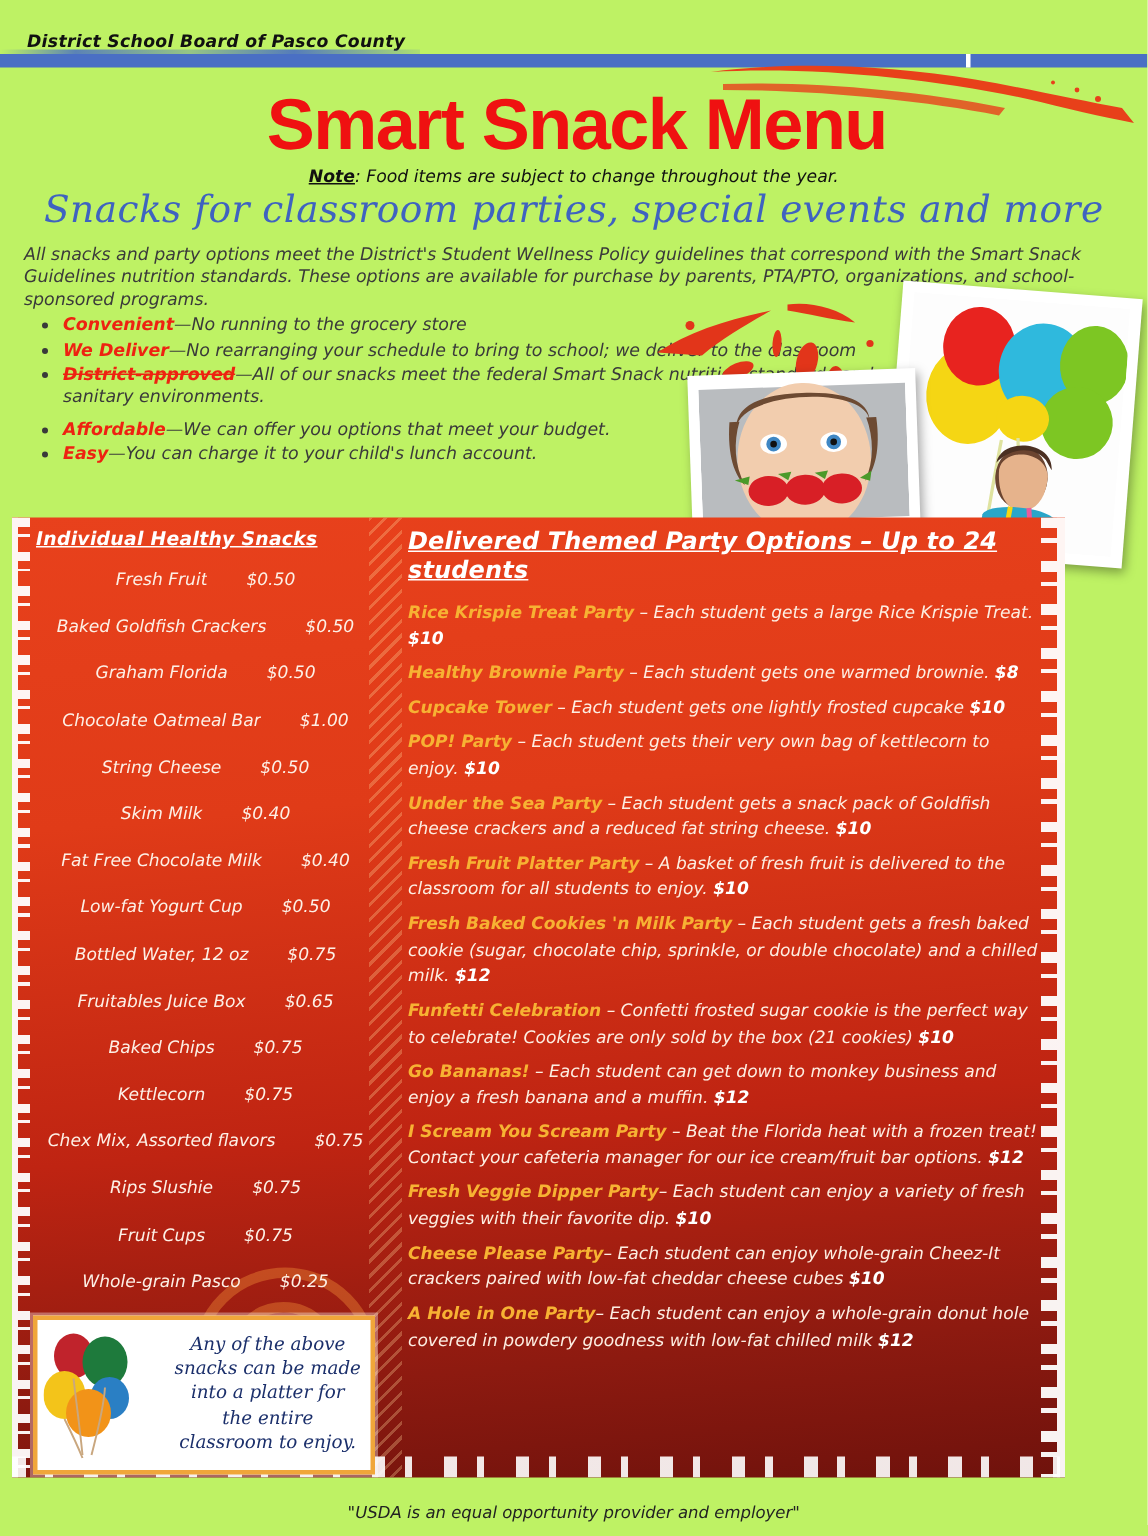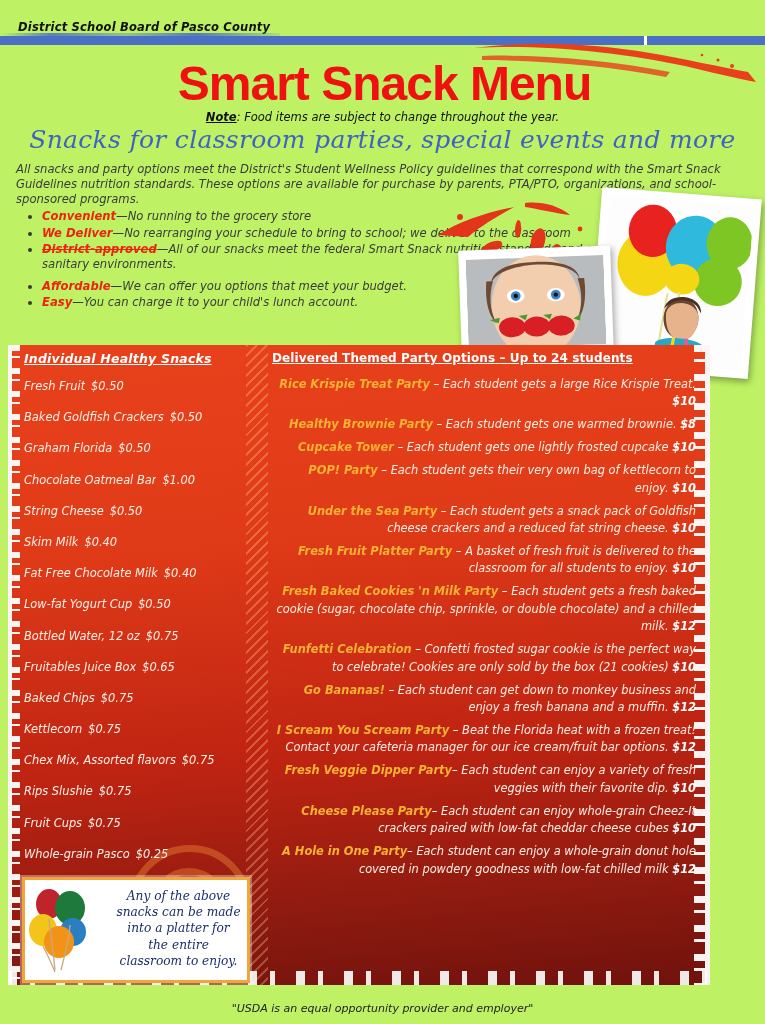--- a/index.html
+++ b/index.html
@@ -110,24 +110,24 @@
   }
 
   
   .col-left{position:absolute;left:14px;top:6px;width:228px;}
   .col-head{
     font-family:"DejaVu Sans", sans-serif;
     font-size:12.5px;font-weight:bold;font-style:italic;color:#ffffff;
     text-decoration:underline;margin:0 0 13px 2px;letter-spacing:.2px;
   }
   .snack-row{
-    display:flex;justify-content:flex-start;align-items:baseline;
+    display:flex;justify-content:center;align-items:baseline;
     font-family:"DejaVu Sans", sans-serif;
     font-size:11.4px;font-style:italic;color:#fdf0e6;
-    margin:0 0 17.2px 2px;white-space:nowrap;
+    margin:0 0 17.2px 2px;white-space:nowrap;gap:20px;
   }
   .snack-row .nm{flex:0 1 auto;overflow:hidden;}
   .snack-row .pr{flex:0 0 auto;margin-left:6px;}
 
   
   .callout{
     position:absolute;left:14px;top:532px;width:222px;height:100px;
     background:#ffffff;border:3px solid #f0a63a;
     box-shadow:0 0 0 2px rgba(255,255,255,.35);
   }
@@ -135,27 +135,27 @@
     position:absolute;left:91px;top:8px;right:6px;
     font-family:"DejaVu Serif", serif;font-size:12.2px;font-style:italic;
     color:#1b2f6b;text-align:center;line-height:1.33;
   }
   .balloons{position:absolute;left:4px;top:4px;width:74px;height:92px;}
 
   
   .col-right{position:absolute;left:264px;top:6px;width:424px;}
   .col-head-r{
     font-family:"DejaVu Sans", sans-serif;
-    font-size:12px;font-weight:bold;color:#ffffff;
+    font-size:16px;font-weight:bold;font-style:italic;color:#ffffff;
     text-decoration:underline;margin:0 0 11px 0;letter-spacing:.1px;
   }
   .party{
     font-family:"DejaVu Sans", sans-serif;
     font-size:11.4px;font-style:italic;color:#fdeee2;
-    line-height:1.53;margin:0 0 5.5px 0;text-align:right;
+    line-height:1.53;margin:0 0 5.5px 0;
   }
   .party .pname{color:#f7b233;font-weight:bold;}
   .party .price{font-weight:bold;color:#ffffff;}
 
   
   .footer{
     position:absolute;left:0;right:0;top:1002px;text-align:center;
     font-family:"DejaVu Sans", sans-serif;font-size:11px;font-style:italic;color:#222;
   }
 </style>

